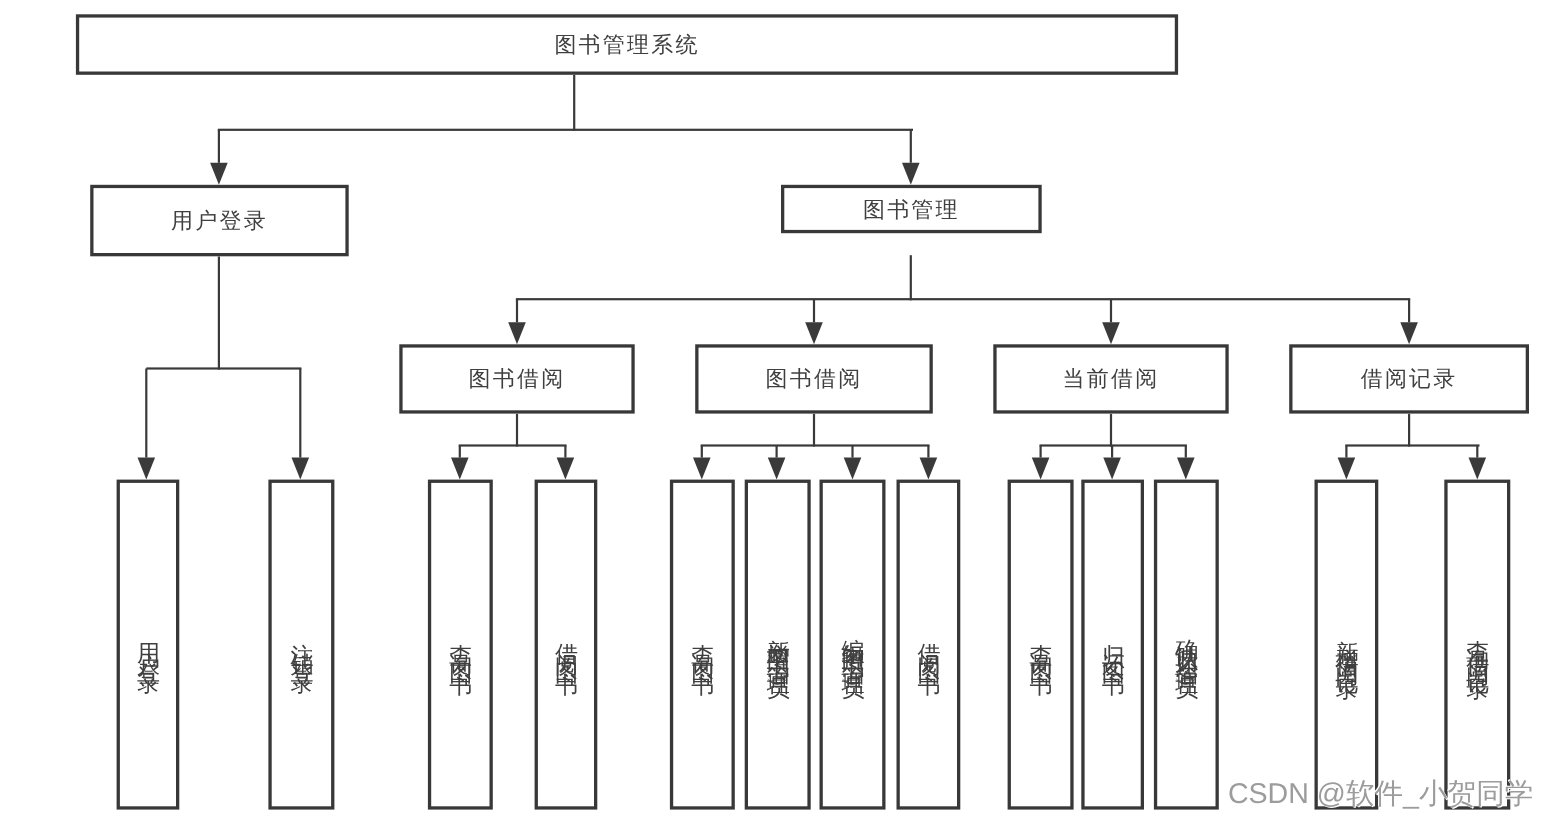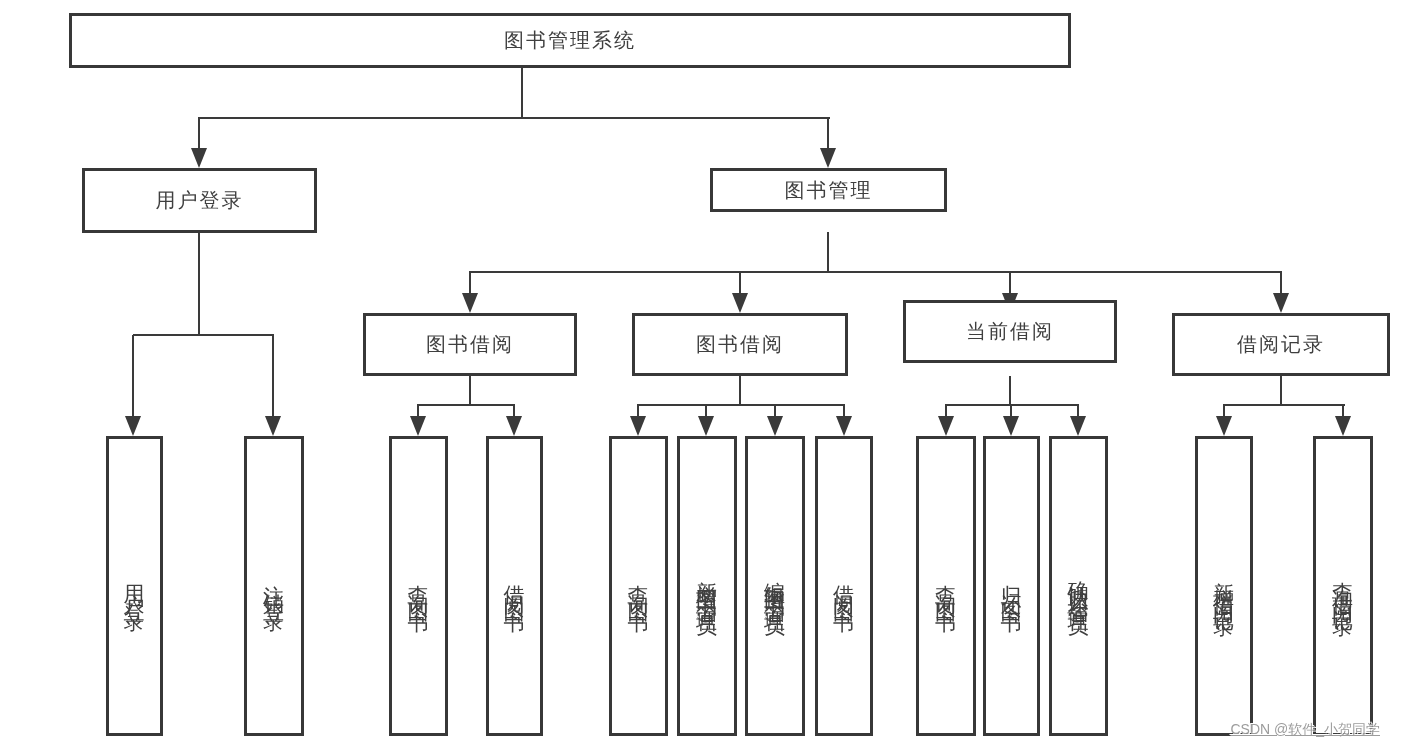--- a/index.html
+++ b/index.html
@@ -59,28 +59,27 @@
     top: 100%;
     left: 50%;
     transform: translateX(-50%);
     width: 0; height: 0;
     border-left: 8px solid transparent;
     border-right: 8px solid transparent;
     border-top: 20px solid var(--line);
   }
   .watermark {
     position: absolute;
-    right: 25px;
+    right: 11px;
     bottom: 8px;
-    font-size: 14px;
+    font-size: 26px;
     color: var(--wm);
     text-shadow: 1px 1px 0 #ffffff, -1px -1px 0 #ffffff;
     white-space: nowrap;
     z-index: 3;
-    text-decoration: underline;
   }
 </style>
 </head>
 <body>
 
 <div class="canvas">
 
   <div class="box" style="left:21px; top:13px; width:1002px; height:55px;margin-left:48px;">
     <span class="hlabel">图书管理系统</span>
   </div>
@@ -91,21 +90,21 @@
   <div class="box" style="left:710px; top:168px; width:237px; height:44px;">
     <span class="hlabel">图书管理</span>
   </div>
 
   <div class="box" style="left:363px; top:313px; width:214px; height:63px;">
     <span class="hlabel">图书借阅</span>
   </div>
   <div class="box" style="left:632px; top:313px; width:216px; height:63px;text-align:right;">
     <span class="hlabel">图书借阅</span>
   </div>
-  <div class="box" style="left:903px; top:300px; width:214px; height:63px;">
+  <div class="box" style="left:903px; top:313px; width:214px; height:63px;">
     <span class="hlabel">当前借阅</span>
   </div>
   <div class="box" style="left:1172px; top:313px; width:218px; height:63px;align-items:center;">
     <span class="hlabel">借阅记录</span>
   </div>
 
   <div class="box" style="left:106px; top:436px; width:57px; height:300px;">
     <span class="vlabel">用户登录</span>
   </div>
   <div class="box" style="left:244px; top:436px; width:60px; height:300px;">

